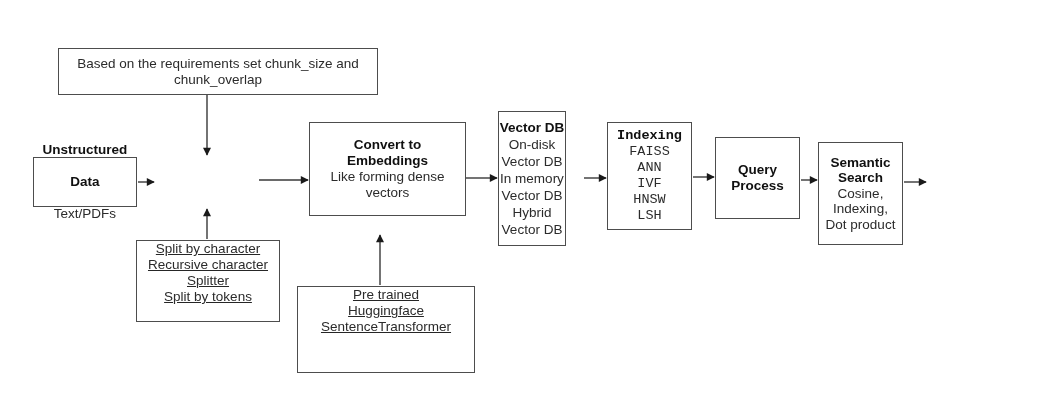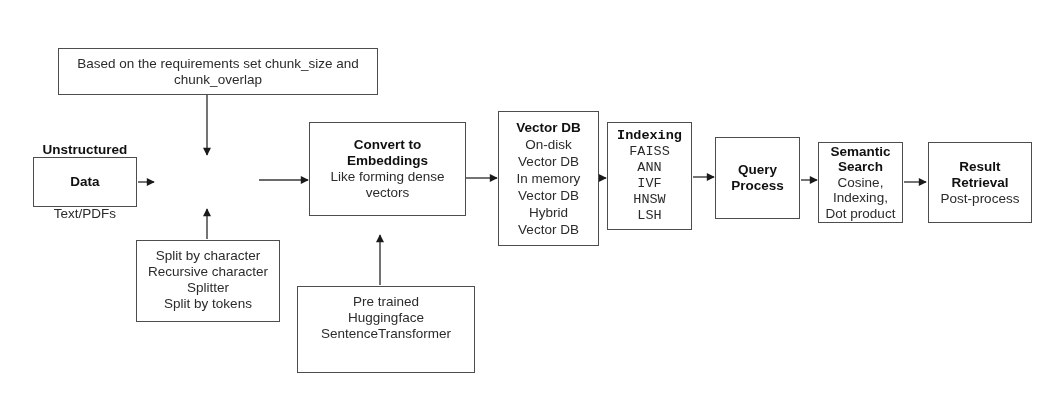--- a/index.html
+++ b/index.html
@@ -8,21 +8,21 @@
     font-family:"Liberation Sans",sans-serif;color:#262626;overflow:hidden;
   }
   .wires{position:absolute;left:0;top:0;}
   .node{
     position:absolute;box-sizing:border-box;border:1.5px solid #4d4d4d;background:#ffffff;
     display:flex;flex-direction:column;align-items:center;justify-content:center;
     text-align:center;font-size:13.5px;line-height:16px;color:#262626;
   }
   .node .t{font-weight:bold;color:#101010;}
   .node .b{font-weight:normal;color:#2b2b2b;}
-  .note{justify-content:flex-start;padding-top:7px;}
+  .note{justify-content:flex-start;padding-top:0;text-decoration:underline;}
   .lh17{line-height:17px;}
   .lh155{line-height:15.5px;}
 </style>
 </head>
 <body>
 
 <div class="canvas">
 
   <svg class="wires" width="1054" height="410">
     <defs>
@@ -69,21 +69,21 @@
     <div class="b">Like forming dense</div>
     <div class="b">vectors</div>
   </div>
 
   <div class="node note" style="left:297px;top:286px;width:178px;height:87px;">
     <div class="b">Pre trained</div>
     <div class="b">Huggingface</div>
     <div class="b">SentenceTransformer</div>
   </div>
 
-  <div class="node lh17" style="left:498px;top:111px;width:101px;height:135px;align-items:center;">
+  <div class="node lh17" style="left:498px;top:111px;width:68px;height:135px;align-items:center;">
     <div class="t">Vector DB</div>
     <div class="b">On-disk</div>
     <div class="b">Vector DB</div>
     <div class="b">In memory</div>
     <div class="b">Vector DB</div>
     <div class="b">Hybrid</div>
     <div class="b">Vector DB</div>
   </div>
 
   <div class="node" style="left:607px;top:122px;width:85px;height:108px;font-family:Liberation Mono, monospace;">
@@ -93,27 +93,22 @@
     <div class="b">IVF</div>
     <div class="b">HNSW</div>
     <div class="b">LSH</div>
   </div>
 
   <div class="node" style="left:715px;top:137px;width:85px;height:82px;">
     <div class="t">Query</div>
     <div class="t">Process</div>
   </div>
 
-  <div class="node lh155" style="left:818px;top:142px;width:85px;height:81px;">
+  <div class="node lh155" style="left:818px;top:142px;width:85px;height:103px;">
     <div class="t">Semantic</div>
     <div class="t">Search</div>
     <div class="b">Cosine,</div>
     <div class="b">Indexing,</div>
     <div class="b">Dot product</div>
   </div>
 
-  <div class="node" style="left:928px;top:142px;width:104px;height:81px;">
-    <div class="t">Result</div>
-    <div class="t">Retrieval</div>
-    <div class="b">Post-process</div>
-  </div>
 
 </div>
 
 </body></html>

